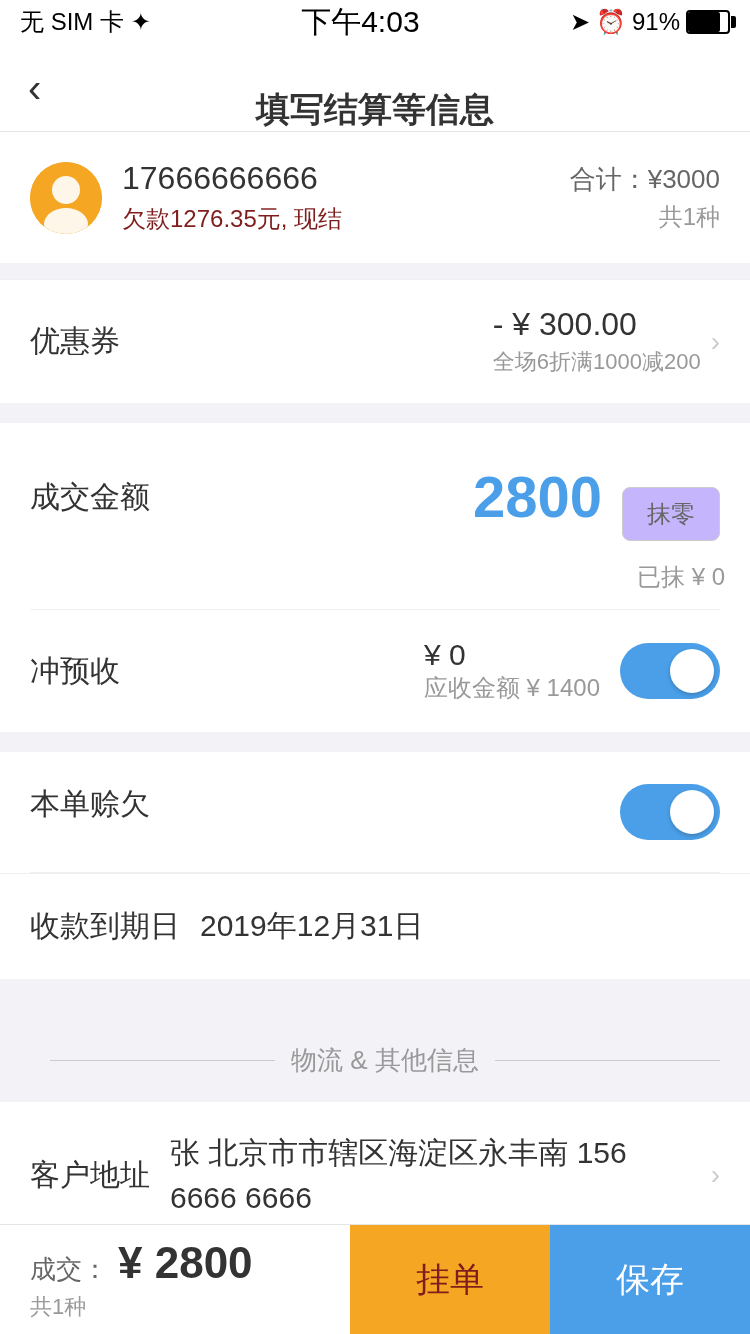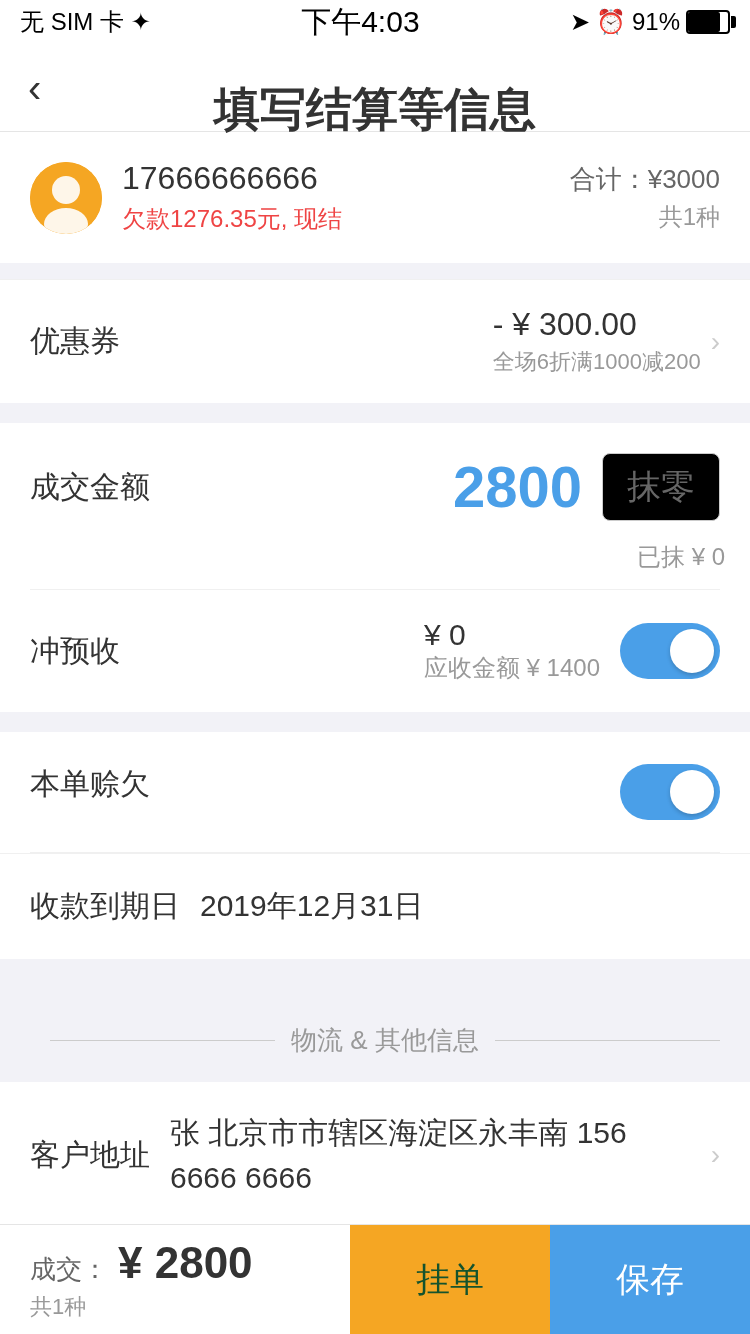--- a/index.html
+++ b/index.html
@@ -43,21 +43,21 @@
     }
     .nav-back {
       position: absolute;
       left: 28px;
       font-size: 40px;
       color: #333;
       cursor: pointer;
       line-height: 1;
     }
     .nav-title {
-      font-size: 46px;
+      font-size: 34px;
       font-weight: 600;
       color: #333;
       margin-top: 44px;
     }
 
     
     .content {
       width: 100%;
       padding-bottom: 120px;
     }
@@ -85,21 +85,21 @@
       align-items: center;
       justify-content: center;
       overflow: hidden;
     }
     .avatar-icon {
       width: 72px;
       height: 72px;
     }
     .customer-info { }
     .customer-phone { font-size: 32px; font-weight: 500; color: #333; }
-    .customer-debt { font-size: 24px; color: #ef4444; margin-top: 6px; }
+    .customer-debt { font-size: 24px; color: #7f1d1d; margin-top: 6px; }
     .customer-right { text-align: right; }
     .total-label { font-size: 26px; color: #666; }
     .total-count { font-size: 24px; color: #999; margin-top: 4px; }
 
     
     .coupon-row {
       background: #fff;
       padding: 26px 30px;
       display: flex;
       align-items: center;
@@ -131,24 +131,25 @@
       align-items: center;
       justify-content: space-between;
     }
     .amount-label { font-size: 30px; color: #333; }
     .amount-right { display: flex; align-items: center; gap: 20px; }
     .amount-value { font-size: 58px; font-weight: 600; color: #4a9fe8; line-height: 1; }
     .round-btn {
       border: 1.5px solid #ccc;
       border-radius: 8px;
       padding: 10px 24px;
-      font-size: 34px;
+      font-size: 24px;
       color: #666;
-      background: #000000;
+      background: #c4b5fd;
       cursor: pointer;
+      margin-top: 34px;
     }
     .amount-sub { font-size: 24px; color: #999; text-align: right; padding-right: 25px; padding-bottom: 16px; }
 
     
     .row-divider {
       height: 1px;
       background: #f0f0f0;
       margin: 0 30px;
     }
 
@@ -268,21 +269,21 @@
     .bottom-summary-amount { font-size: 44px; font-weight: 600; color: #333; }
     .bottom-summary-count { font-size: 22px; color: #999; margin-top: 4px; }
     .btn-hang {
       width: 200px;
       height: 110px;
       background: #f5a623;
       display: flex;
       align-items: center;
       justify-content: center;
       font-size: 34px;
-      color: #14532d;
+      color: #7f1d1d;
       font-weight: 500;
       cursor: pointer;
     }
     .btn-save {
       width: 200px;
       height: 110px;
       background: #4a9fe8;
       display: flex;
       align-items: center;
       justify-content: center;

